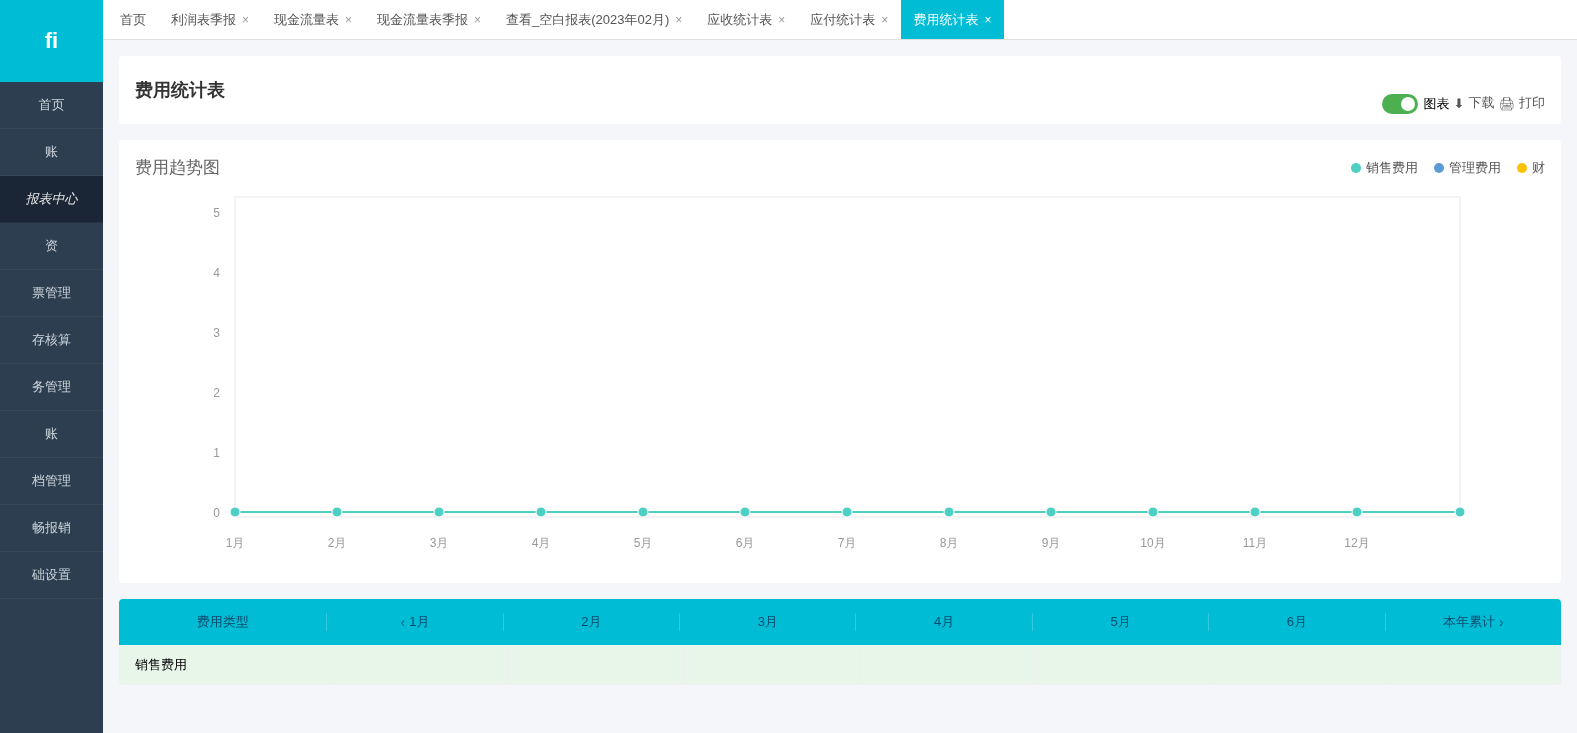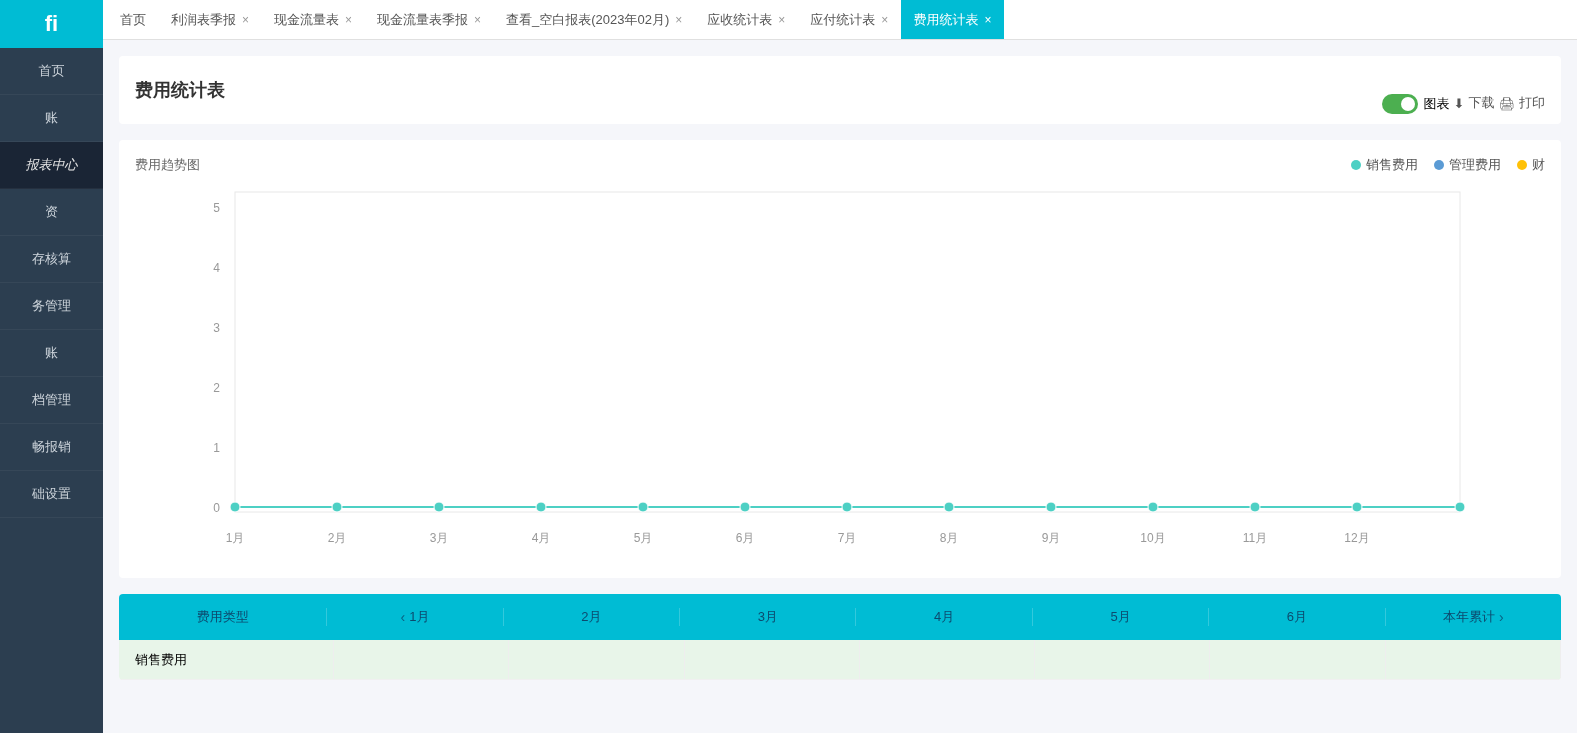--- a/index.html
+++ b/index.html
@@ -10,21 +10,21 @@
       width: 103px;
       background: #2c3e50;
       display: flex;
       flex-direction: column;
       flex-shrink: 0;
       height: 100%;
       overflow: hidden;
     }
     .sidebar-logo {
       background: #00bcd4;
-      height: 48px;
+      height: 82px;
       display: flex;
       align-items: center;
       justify-content: center;
       color: white;
       font-size: 22px;
       font-weight: bold;
       flex-shrink: 0;
     }
     .sidebar-item {
       color: #cdd4db;
@@ -147,21 +147,21 @@
       padding: 16px;
       margin-bottom: 16px;
     }
     .chart-header {
       display: flex;
       align-items: center;
       justify-content: space-between;
       margin-bottom: 8px;
     }
     .chart-title {
-      font-size: 13px;
+      font-size: 17px;
       color: #666;
     }
     .chart-legend {
       display: flex;
       align-items: center;
       gap: 16px;
     }
     .legend-item {
       display: flex;
       align-items: center;
@@ -243,20 +243,21 @@
   </style>
 </head>
 <body>
 
 <div class="sidebar">
   <div class="sidebar-logo">fi</div>
   <div class="sidebar-item">首页</div>
   <div class="sidebar-item">账</div>
   <div class="sidebar-item active">报表中心</div>
   <div class="sidebar-item">资</div>
+  <div class="sidebar-item">票管理</div>
   <div class="sidebar-item">存核算</div>
   <div class="sidebar-item">务管理</div>
   <div class="sidebar-item">账</div>
   <div class="sidebar-item">档管理</div>
   <div class="sidebar-item">畅报销</div>
   <div class="sidebar-item">础设置</div>
 </div>
 
 <div class="main">
 

